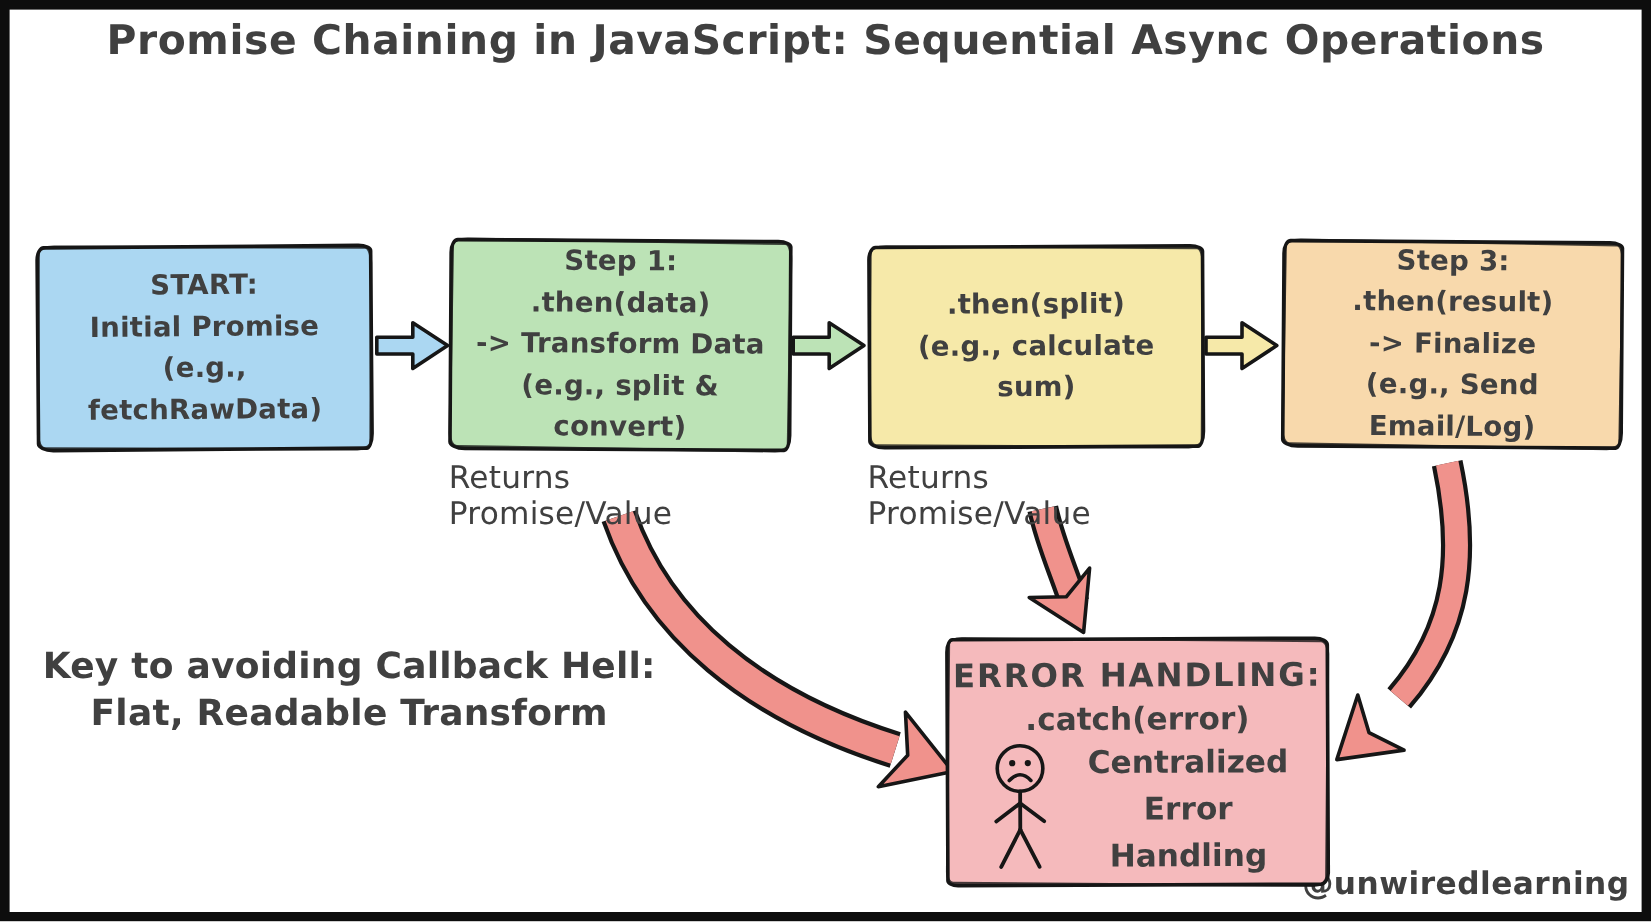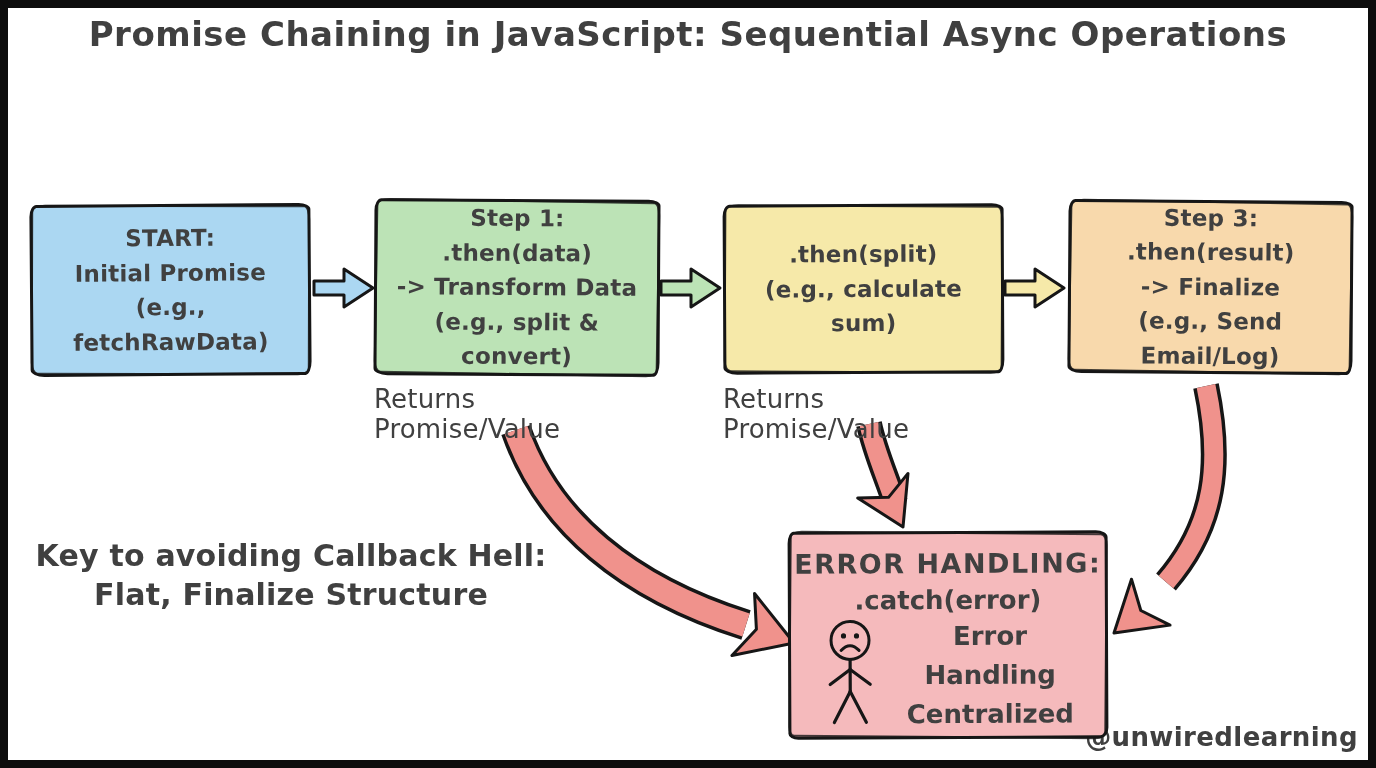--- a/index.html
+++ b/index.html
@@ -140,27 +140,27 @@
         <circle cx="26.5" cy="16.5" r="2.6" fill="#161616"></circle>
         <circle cx="39.5" cy="16.5" r="2.6" fill="#161616"></circle>
         <path d="M 24 31 Q 33 21.5 42 31" fill="none" stroke="#161616" stroke-width="3" stroke-linecap="round"></path>
         <line x1="33" y1="40" x2="33" y2="72" stroke="#161616" stroke-width="3.2" stroke-linecap="round"></line>
         <line x1="33" y1="50" x2="13" y2="65" stroke="#161616" stroke-width="3.2" stroke-linecap="round"></line>
         <line x1="33" y1="50" x2="53" y2="65" stroke="#161616" stroke-width="3.2" stroke-linecap="round"></line>
         <line x1="33" y1="72" x2="17" y2="103" stroke="#161616" stroke-width="3.2" stroke-linecap="round"></line>
         <line x1="33" y1="72" x2="49" y2="103" stroke="#161616" stroke-width="3.2" stroke-linecap="round"></line>
       </svg>
       <div class="error-lines">
+        <div>Centralized</div>
         <div>Error Handling</div>
-        <div>Centralized</div>
       </div>
     </div>
   </div>
 
   <div class="side-note">
     <div>Key to avoiding Callback Hell:</div>
-    <div>Flat, Finalize Structure</div>
+    <div>Flat, Readable Transform</div>
   </div>
 
   <div class="attribution">@unwiredlearning</div>
 
   <div class="frame-border"></div>
 </div>
 
 </body></html>

